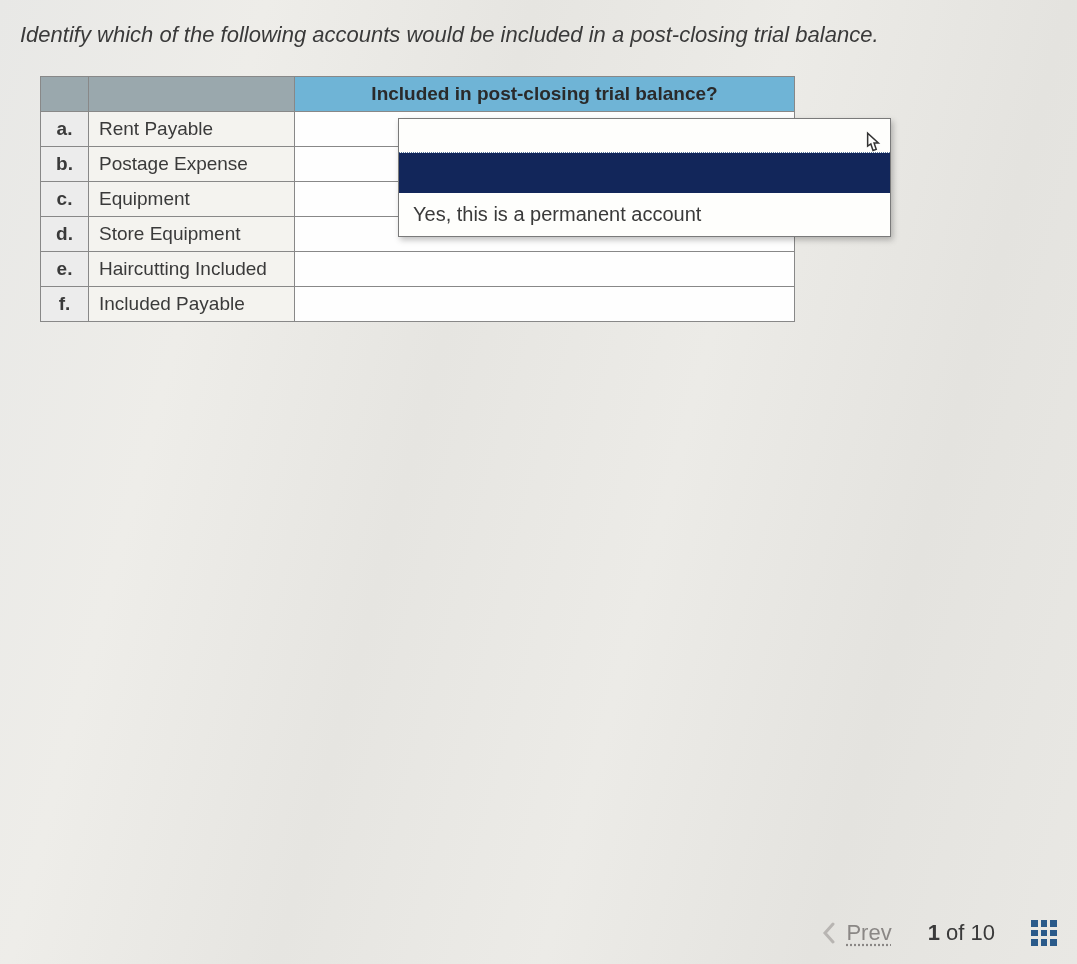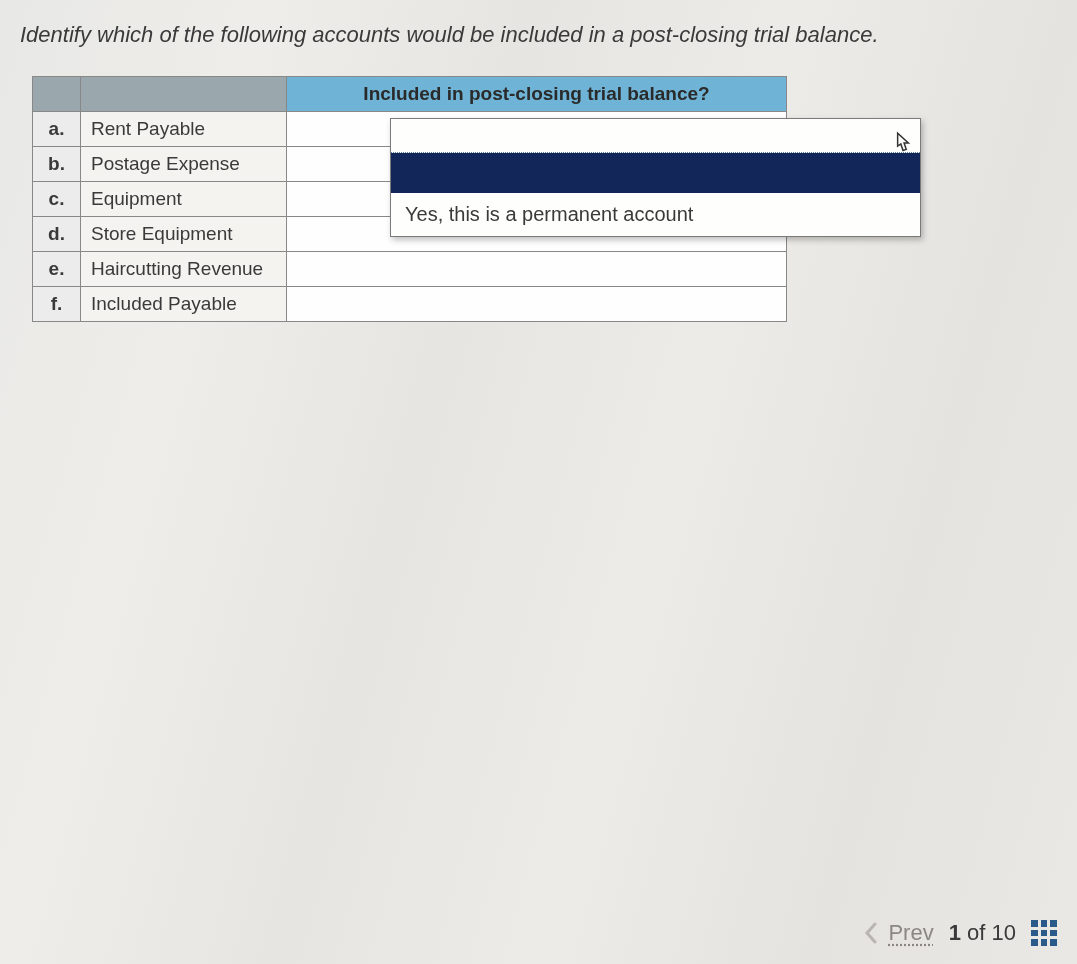--- a/index.html
+++ b/index.html
@@ -12,21 +12,21 @@
   overflow: hidden;
 }
 .question-text {
   font-size: 22px;
   color: #3a3a3a;
   padding: 22px 18px 28px 20px;
   font-weight: 400;
   font-style: italic;
 }
 .table-wrap {
-  margin-left: 32px;
+  margin-left: 40px;
   position: relative;
   border-radius: 15px;
 }
 table {
   border-collapse: collapse;
   background: #f4f3ef;
 }
 th, td {
   border: 1px solid #888;
   padding: 6px 10px;
@@ -60,21 +60,21 @@
 }
 td.answer {
   width: 500px;
   background: #fefefe;
   height: 34px;
 }
 .dropdown-open {
   position: absolute;
   left: 358px;
   top: 42px;
-  width: 531px;
+  width: 493px;
   background: #fefefc;
   border: 1px solid #7a7a7a;
   box-shadow: 2px 3px 6px rgba(0,0,0,0.25);
   z-index: 10;
 }
 .dropdown-input {
   height: 34px;
   border-bottom: 1px dotted #5a7aa0;
   background: #fefefc;
   position: relative;
@@ -97,21 +97,21 @@
   background: #12265a;
   color: #fff;
   height: 40px;
 }
 .footer {
   position: absolute;
   bottom: 18px;
   right: 20px;
   display: flex;
   align-items: center;
-  gap: 15px;
+  gap: 36px;
 }
 .prev-btn {
   display: flex;
   align-items: center;
   gap: 10px;
   color: #8a8785;
   font-size: 22px;
   text-decoration: underline dotted;
   text-underline-offset: 4px;
   cursor: pointer;
@@ -168,21 +168,21 @@
       <td class="account">Equipment</td>
       <td class="answer"></td>
     </tr>
     <tr>
       <td class="letter">d.</td>
       <td class="account">Store Equipment</td>
       <td class="answer"></td>
     </tr>
     <tr>
       <td class="letter">e.</td>
-      <td class="account">Haircutting Revenue</td>
+      <td class="account">Haircutting Included</td>
       <td class="answer"></td>
     </tr>
     <tr>
       <td class="letter">f.</td>
       <td class="account">Included Payable</td>
       <td class="answer"></td>
     </tr>
   </tbody>
     </table>
 

